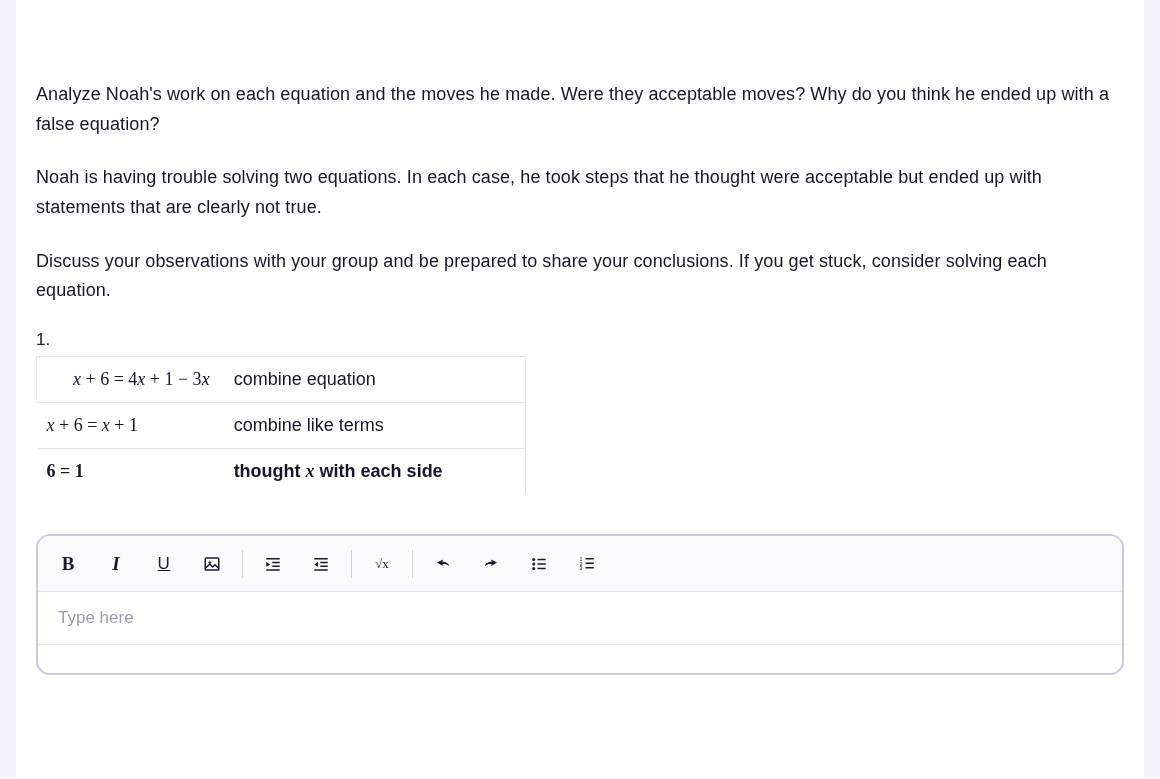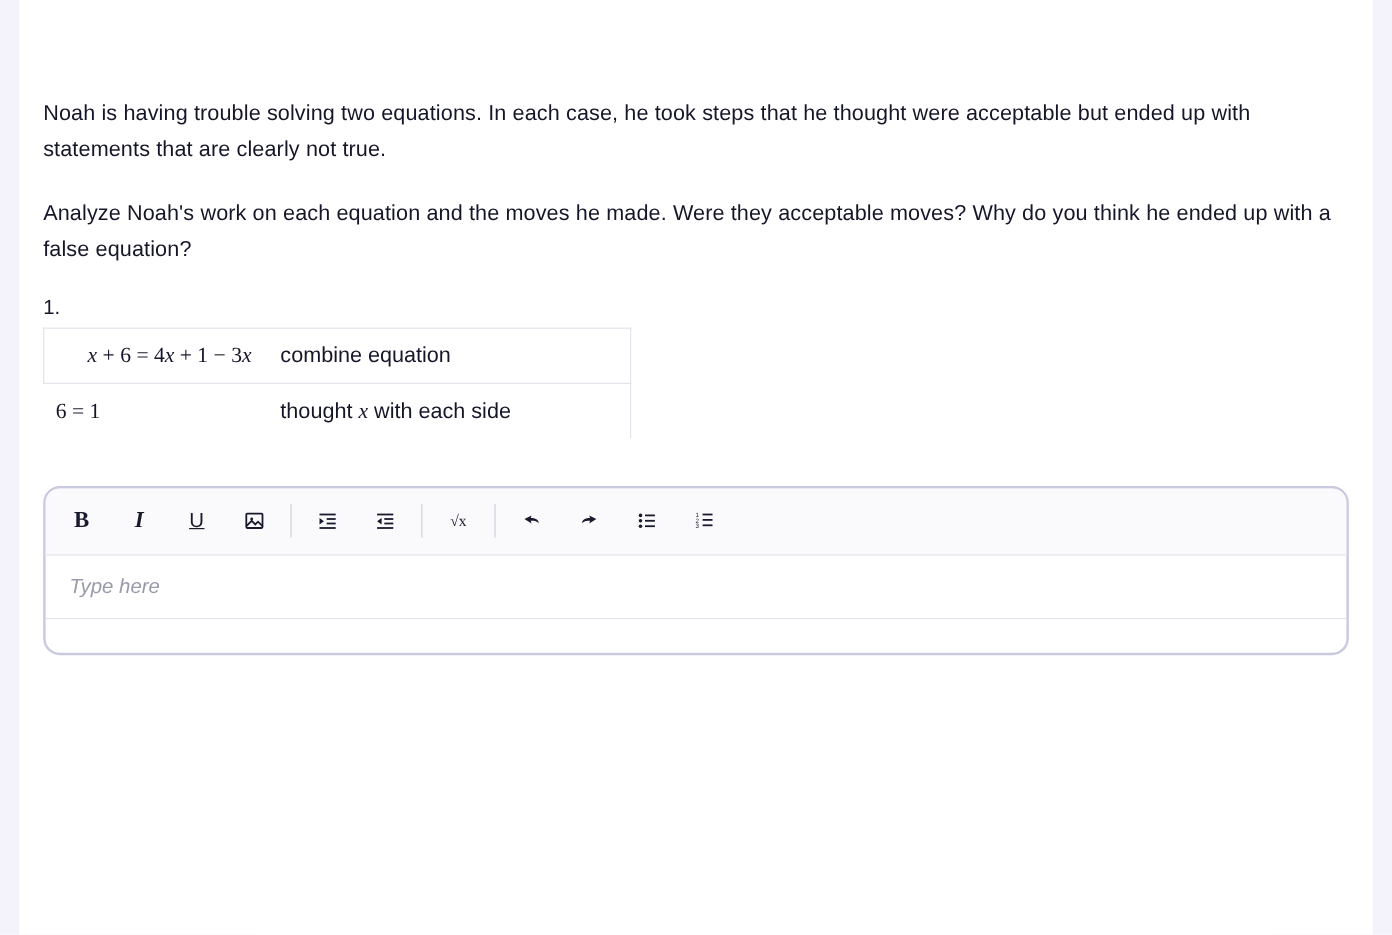--- a/index.html
+++ b/index.html
@@ -53,20 +53,21 @@
     .work-table tr td:last-child {
       border-right: 1px solid transparent;
     }
     .work-table tr:first-child td:last-child,
     .work-table tr:nth-child(2) td:last-child,
     .work-table tr:nth-child(3) td:last-child {
       border-right: 1px solid #e3e3ec;
     }
     .work-table tr:last-child td {
       border-bottom: none;
+      font-weight: bold;
     }
     .math-cell {
       font-family: 'Georgia', 'Times New Roman', serif;
       white-space: nowrap;
       padding-right: 16px !important;
       font-size: 19px;
     }
     .math-var {
       font-style: italic;
       font-family: 'Georgia', 'Times New Roman', serif;
@@ -109,47 +110,53 @@
       margin: 0 6px;
     }
     .tb-icon { width: 18px; height: 18px; display: block; }
     .editor-area {
       padding: 16px 20px;
       min-height: 52px;
       border-bottom: 1px solid #e3e3ec;
     }
     .editor-placeholder {
       color: #9a9aad;
-      font-style: italic;
       font-size: 17px;
     }
     .editor-footer { height: 28px; }
     .bold-b { font-weight: 900; font-size: 19px; font-family: Georgia, serif; }
     .italic-i { font-style: italic; font-family: Georgia, serif; font-size: 19px; font-weight: 600; }
     .under-u { text-decoration: underline; font-size: 17px; font-weight: 500; letter-spacing: 0.5px; }
     .sqrt-sym { font-size: 13px; font-family: serif; }
   </style>
 </head>
 <body>
 
 <div class="page-card">
   <div class="content">
 
+    <p class="paragraph">Analyze Noah's work on each equation and the moves he made. Were they acceptable moves? Why do you think he ended up with a false equation?</p>
     <p class="paragraph">Noah is having trouble solving two equations. In each case, he took steps that he thought were acceptable but ended up with statements that are clearly not true.</p>
-    <p class="paragraph">Analyze Noah's work on each equation and the moves he made. Were they acceptable moves? Why do you think he ended up with a false equation?</p>
+    <p class="paragraph">Discuss your observations with your group and be prepared to share your conclusions. If you get stuck, consider solving each equation.</p>
 
     <div class="problem-number">1.</div>
 
     <table class="work-table">
       <tbody>
           <tr>
         <td class="math-cell">
           <span class="math-var">x</span> + 6 = 4<span class="math-var">x</span> + 1 − 3<span class="math-var">x</span>
         </td>
         <td class="desc-cell">combine equation</td>
+      </tr>
+      <tr>
+        <td class="math-cell">
+          <span class="math-var">x</span> + 6 = <span class="math-var">x</span> + 1
+        </td>
+        <td class="desc-cell">combine like terms</td>
       </tr>
       <tr>
         <td class="math-cell">6 = 1</td>
         <td class="desc-cell">
           <span>thought </span><span class="math-var">x</span><span> with each side</span>
         </td>
       </tr>
     </tbody>
       </table>
   </div>

